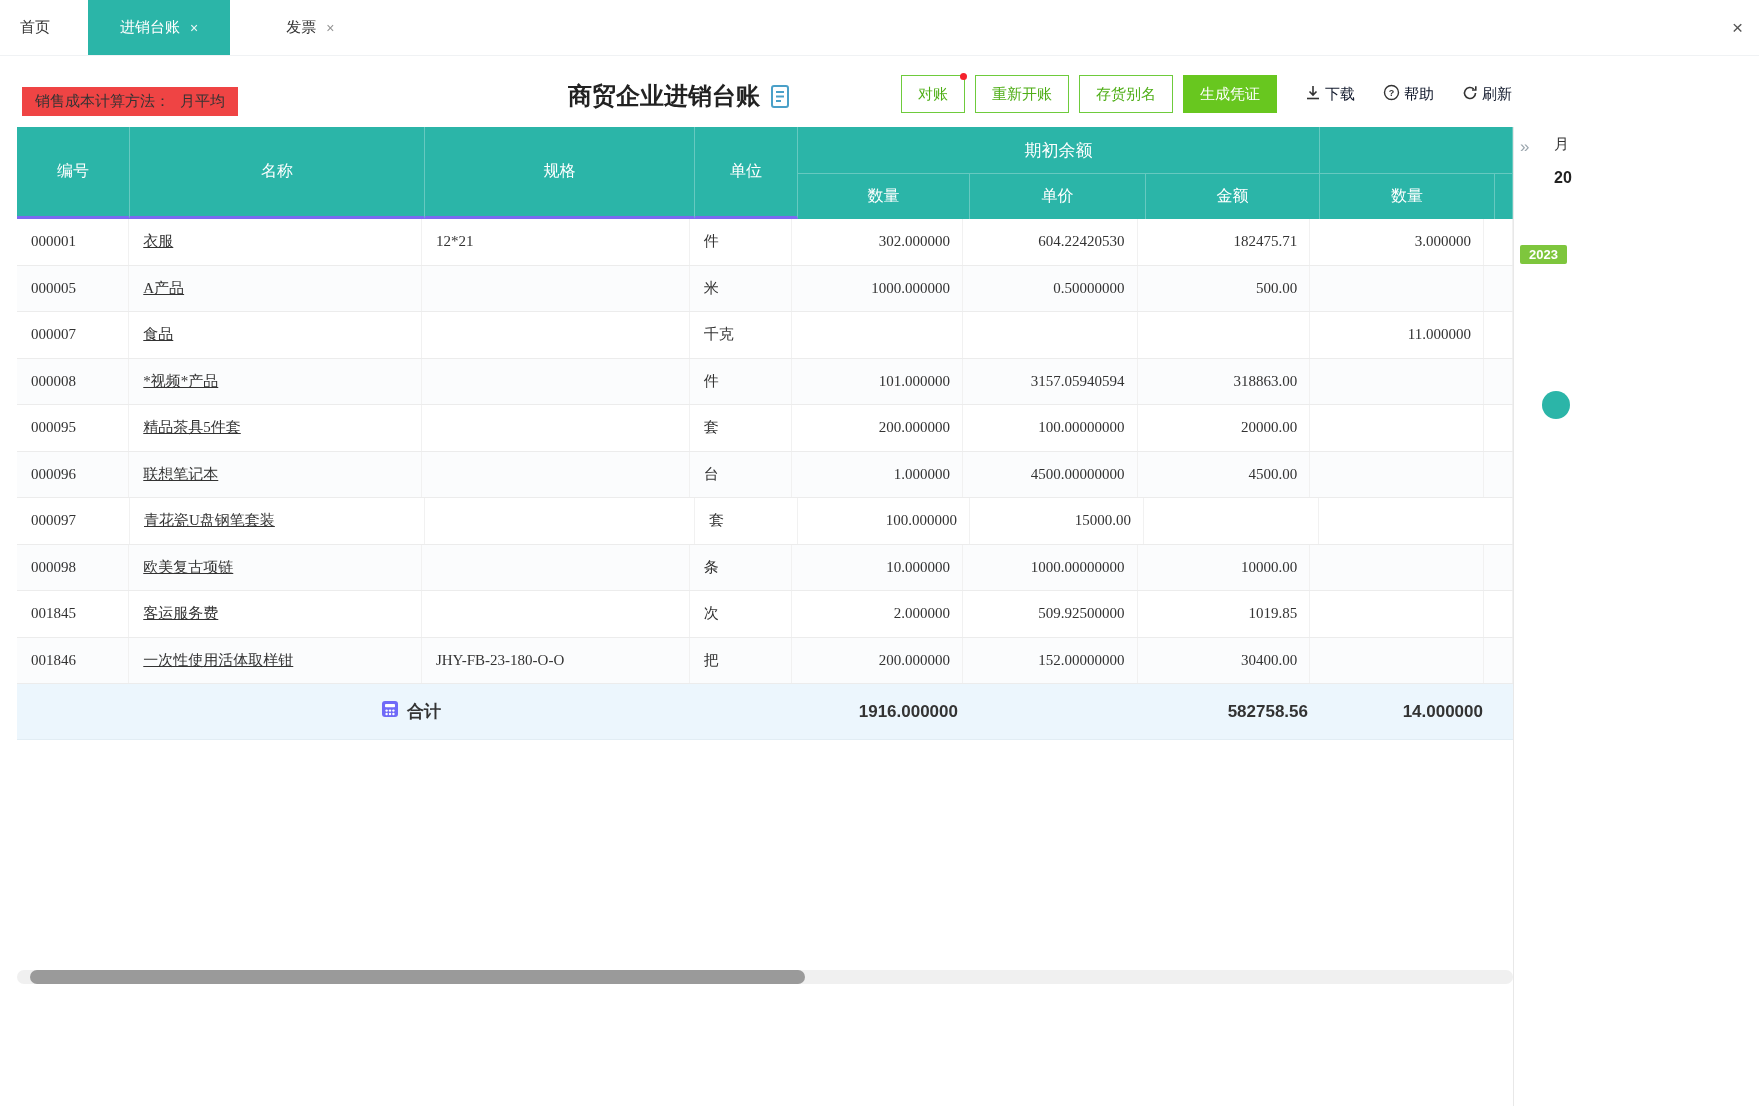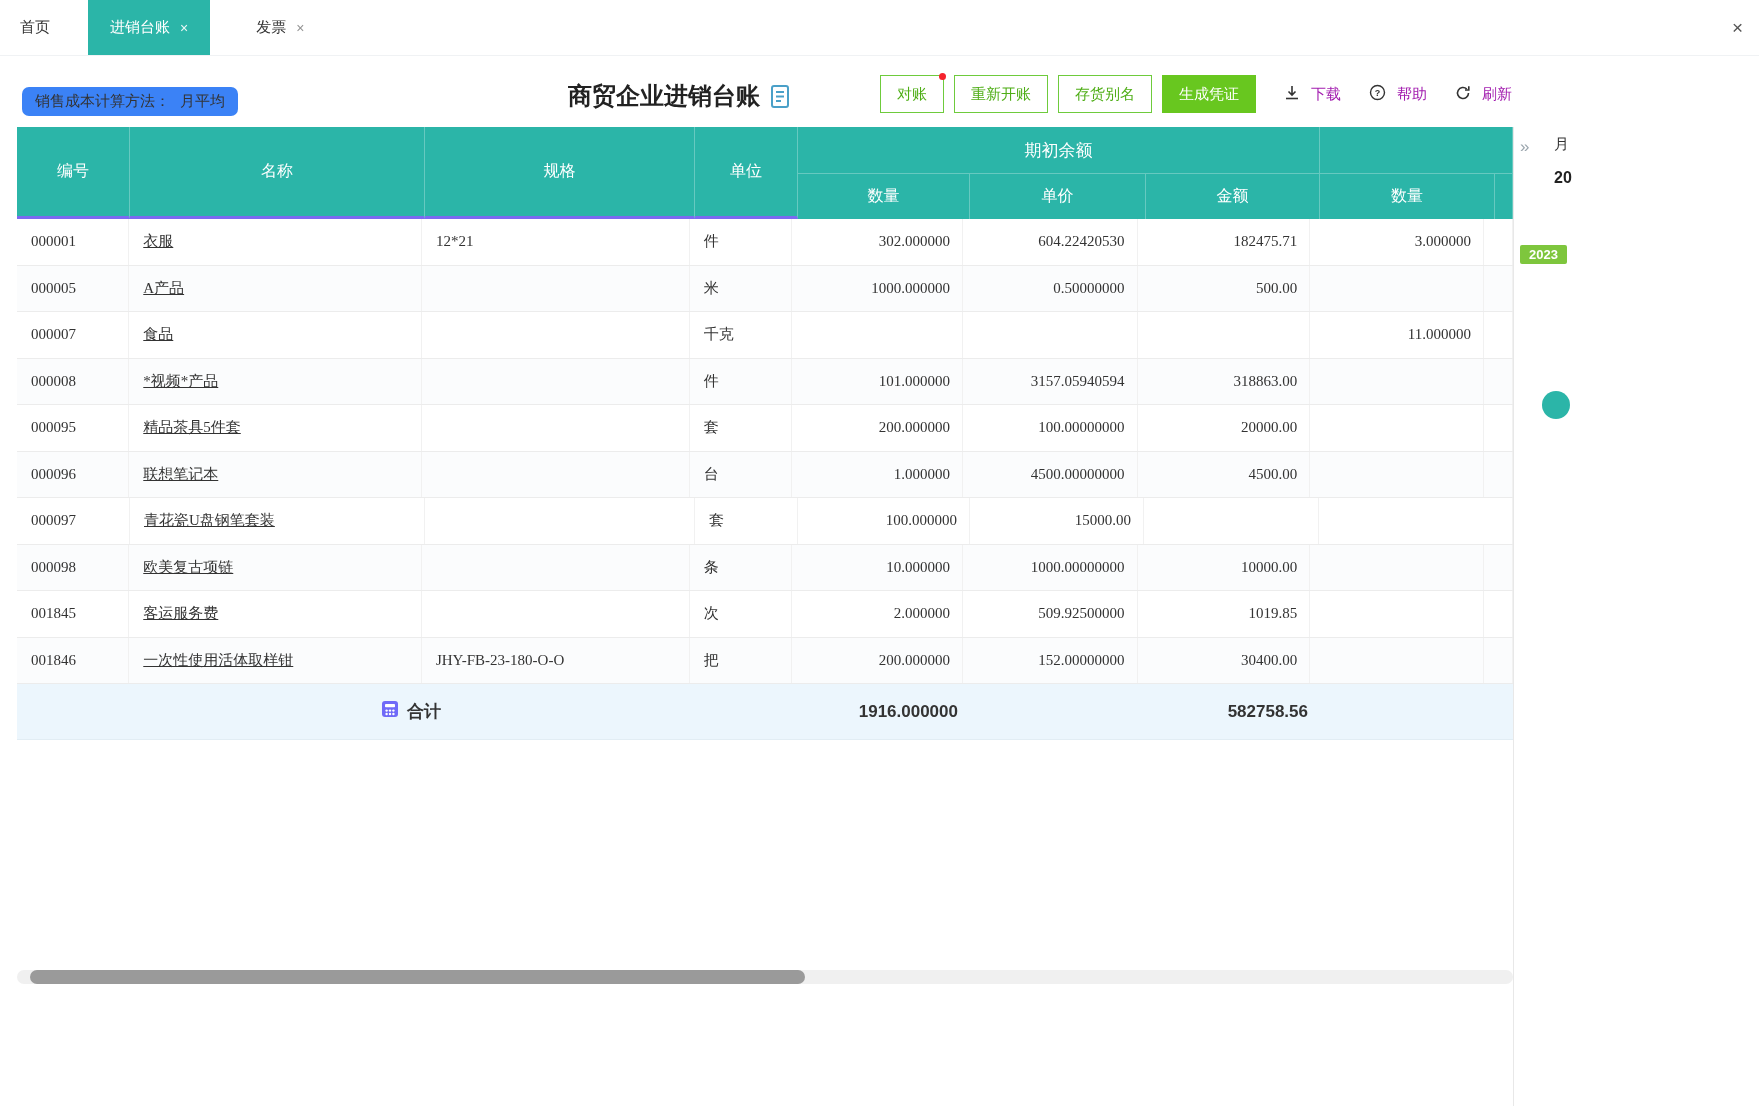--- a/index.html
+++ b/index.html
@@ -3,44 +3,44 @@
 <meta charset="utf-8">
 <style>
   * { margin:0; padding:0; box-sizing:border-box; }
   html,body { background:#fff; }
   body { font-family:"Liberation Sans","DejaVu Sans",sans-serif; color:#333; }
   .screen { position:relative; width:1759px; height:1106px; background:#fff; overflow:hidden; }
 
   
   .tabbar { position:absolute; top:0; left:0; right:0; height:56px; background:#fff;
             display:flex; align-items:stretch; border-bottom:1px solid #f0f2f4; }
-  .tab { display:flex; align-items:center; gap:10px; padding:0 22px; font-size:15px; color:#333; cursor:pointer; }
+  .tab { display:flex; align-items:center; gap:10px; padding:0 32px; font-size:15px; color:#333; cursor:pointer; }
   .tab-home { padding:0 20px; margin-left:0; }
   .tab.active { background:#2bb5a8; color:#fff; margin-left:18px; }
   .tab .tab-close { font-size:14px; opacity:.9; }
   .tab-plain { margin-left:24px; }
   .tab-plain .tab-close { color:#888; }
   .tabbar-close-all { position:absolute; right:16px; top:0; height:56px; display:flex; align-items:center;
                       font-size:19px; color:#555; cursor:pointer; }
 
   
   .toolbar { position:absolute; top:56px; left:0; right:0; height:71px; background:#fff; }
-  .method-box { position:absolute; left:22px; top:31px; background:#3b82f6; padding:5px 13px;
-                font-size:15px; color:#333; display:flex; align-items:center;border-radius:7px; }
+  .method-box { position:absolute; left:22px; top:31px; background:#ef4444; padding:5px 13px;
+                font-size:15px; color:#333; display:flex; align-items:center; }
   .method-box .mv { margin-left:10px; }
   .page-title { position:absolute; left:568px; top:24px; font-size:24px; font-weight:bold; color:#222;
                 display:flex; align-items:center; gap:9px; }
   .title-doc-icon { display:inline-flex; cursor:pointer; }
   .toolbar-actions { position:absolute; right:247px; top:19px; display:flex; align-items:center; gap:10px; }
   .btn { height:38px; padding:0 16px; font-size:15px; border-radius:0; display:flex; align-items:center;
          justify-content:center; background:#fff; border:1px solid #6ecb3c; color:#4fae17; position:relative;
          cursor:pointer; white-space:nowrap; }
   .btn-solid { background:#68c71f; border-color:#68c71f; color:#fff; }
   .btn .notif-dot { position:absolute; top:-3px; right:-3px; width:7px; height:7px; border-radius:50%; background:#f5222d; }
-  .textbtn { display:flex; align-items:center; gap:11px; font-size:15px; color:#a21caf; margin-left:18px; cursor:pointer; }
+  .textbtn { display:flex; align-items:center; gap:4px; font-size:15px; color:#0f172a; margin-left:18px; cursor:pointer; }
 
   
   .table { position:absolute; left:17px; top:127px; width:1496px; font-size:15px; }
   .w-id{width:113px} .w-name{width:295px} .w-spec{width:270px} .w-unit{width:103px}
   .w-qty{width:172px} .w-price{width:176px} .w-amount{width:174px} .w-qty2{width:175px}
   .w-sliver{width:18px; flex:1 0 auto;}
 
   .thead { background:#2bb5a8; color:#fff; display:flex; height:92px; }
   .th-span { display:flex; align-items:center; justify-content:center; height:92px; font-size:16px;
              border-right:1px solid rgba(255,255,255,.28); border-bottom:3px solid #7b6af0; }
@@ -344,20 +344,21 @@
               <circle cx="9" cy="14" r="1.2" fill="#fff"></circle>
               <circle cx="12.4" cy="14" r="1.2" fill="#fff"></circle>
             </svg>
         </span>
         <span>合计</span>
       </div>
       <div class="ttd w-unit"></div>
       <div class="ttd num w-qty">1916.000000</div>
       <div class="ttd w-price"></div>
       <div class="ttd num w-amount">582758.56</div>
+      <div class="ttd num w-qty2">14.000000</div>
       <div class="ttd w-sliver"></div>
     </div>
   </div>
 
   <div class="rail">
     <div class="rail-collapse">»</div>
     <div class="rail-frag-month">月</div>
     <div class="rail-frag-year">20</div>
     <div class="rail-year-badge">2023</div>
     <div class="rail-fab"></div>

